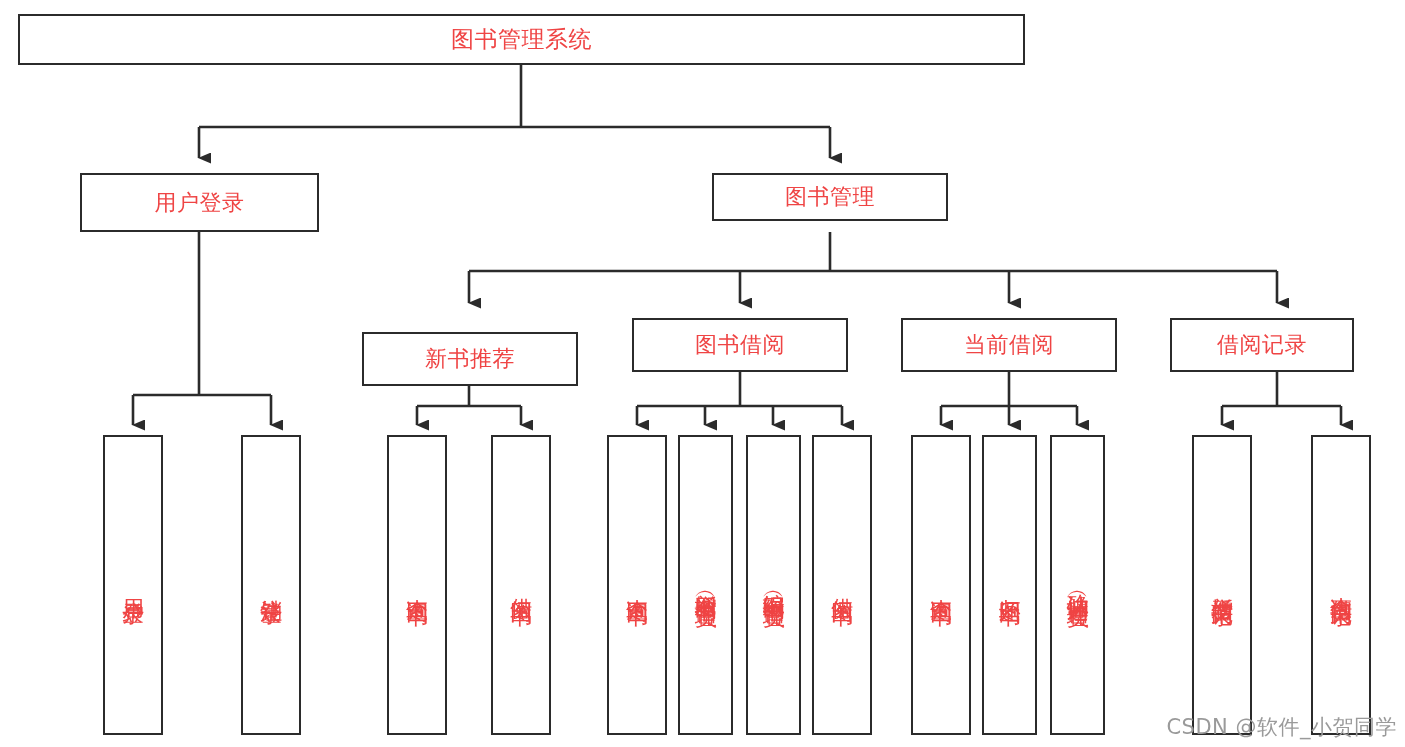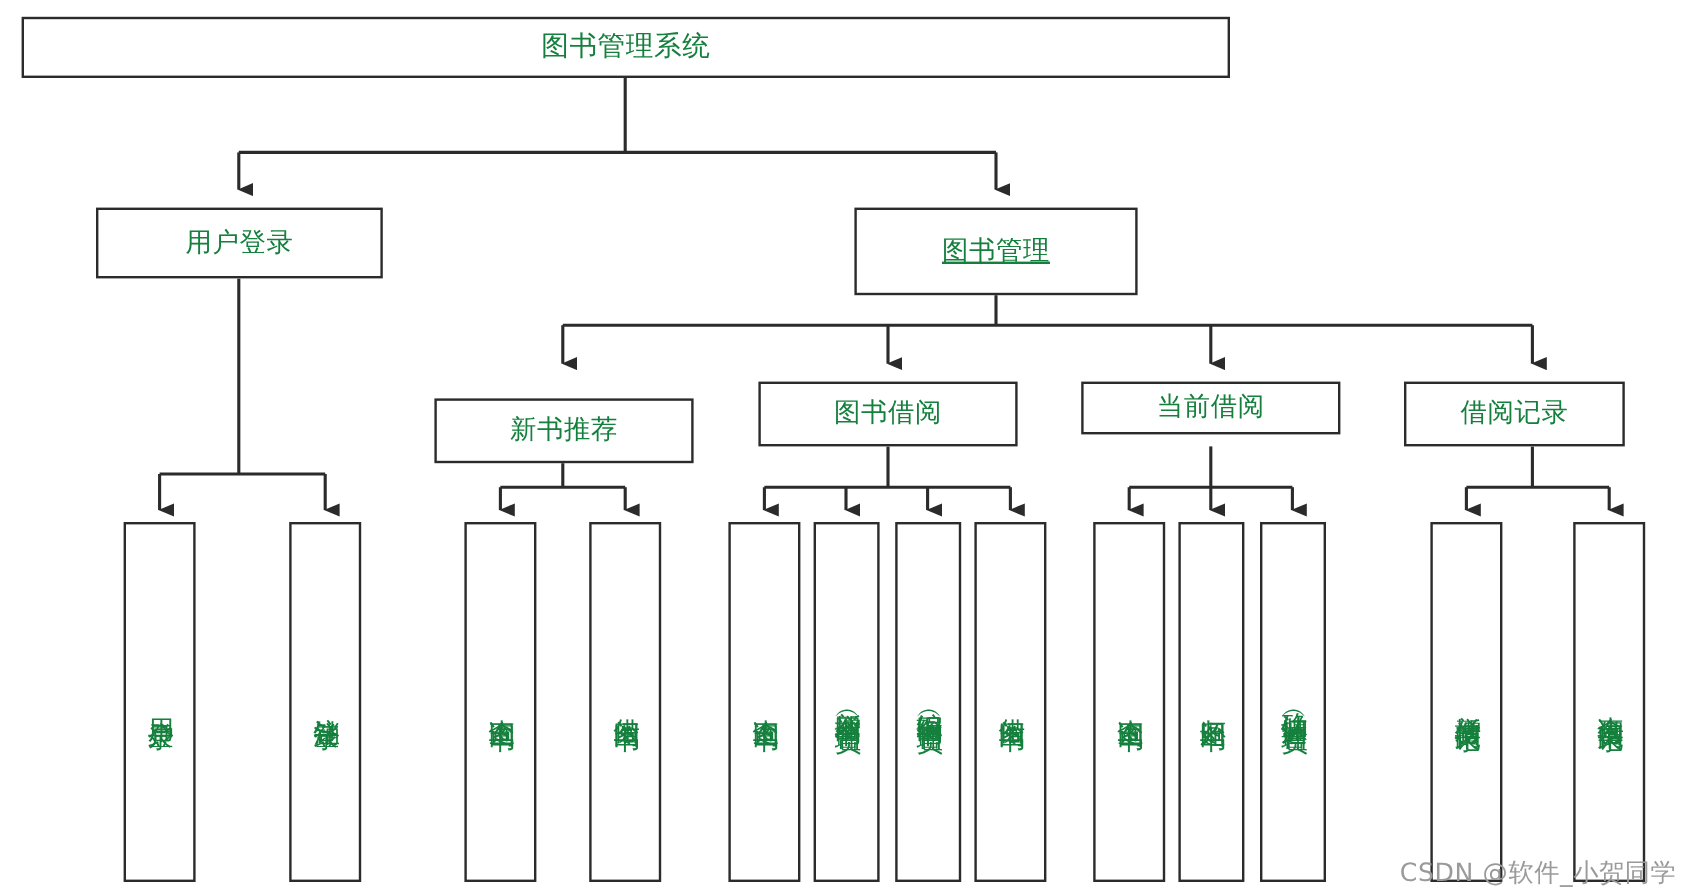--- a/index.html
+++ b/index.html
@@ -27,21 +27,21 @@
     pointer-events: none;
   }
   .node {
     position: absolute;
     box-sizing: border-box;
     background: #ffffff;
     border: 2.2px solid #2b2b2b;
     display: flex;
     align-items: center;
     justify-content: center;
-    color: #15803d;
+    color: #ef4444;
     z-index: 2;
   }
   .node-label {
     display: block;
     text-align: center;
     line-height: 1.18;
     letter-spacing: 0.5px;
     white-space: nowrap;
   }
   
@@ -133,33 +133,33 @@
   </svg>
 
   <div class="node horiz root" style="left:18px; top:14px; width:1007px; height:51px;">
     <span class="node-label">图书管理系统</span>
   </div>
 
   <div class="node horiz" style="left:80px; top:173px; width:239px; height:59px;">
     <span class="node-label">用户登录</span>
   </div>
 
-  <div class="node horiz" style="left:712px; top:173px; width:236px; height:73px;text-decoration:underline;">
+  <div class="node horiz" style="left:712px; top:173px; width:236px; height:48px;">
     <span class="node-label">图书管理</span>
   </div>
 
   <div class="node horiz" style="left:362px; top:332px; width:216px; height:54px;">
     <span class="node-label">新书推荐</span>
   </div>
 
   <div class="node horiz" style="left:632px; top:318px; width:216px; height:54px;">
     <span class="node-label">图书借阅</span>
   </div>
 
-  <div class="node horiz" style="left:901px; top:318px; width:216px; height:44px;">
+  <div class="node horiz" style="left:901px; top:318px; width:216px; height:54px;">
     <span class="node-label">当前借阅</span>
   </div>
 
   <div class="node horiz" style="left:1170px; top:318px; width:184px; height:54px;">
     <span class="node-label">借阅记录</span>
   </div>
 
   <div class="node vert" style="left:103px; top:435px; width:60px; height:300px;">
     <span class="node-label">用户登录</span>
   </div>

